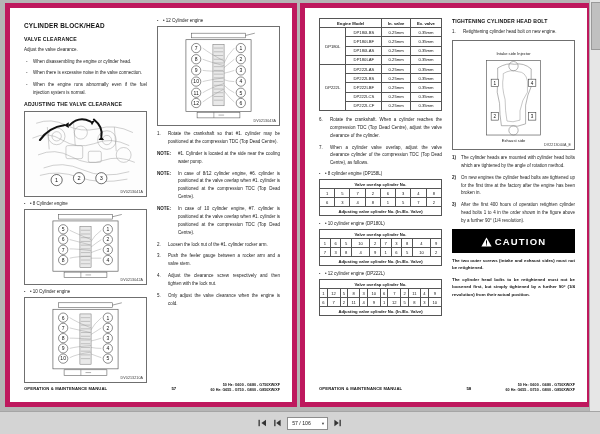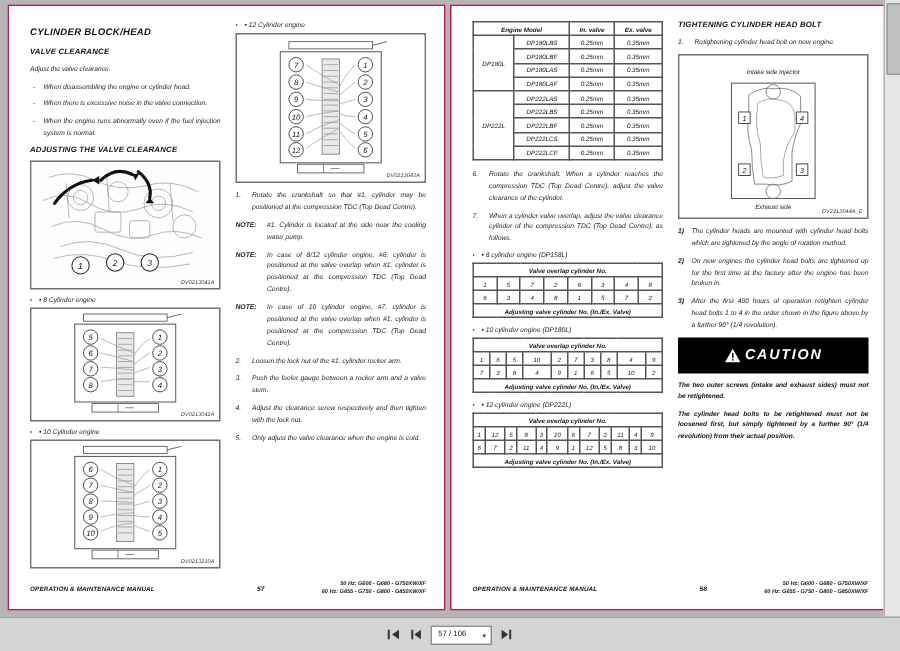--- a/index.html
+++ b/index.html
@@ -1,19 +1,19 @@
 <!DOCTYPE html>
 <html><head>
 <meta charset="utf-8">
 <style>
   html,body{margin:0;padding:0;background:#b8b8b8;}
   body{width:600px;height:434px;overflow:hidden;font-family:"Liberation Sans",sans-serif;}
   .viewer{position:relative;width:600px;height:434px;background:#b5b5b5;}
   .pages{position:absolute;left:0;top:0;width:600px;height:410px;display:flex;}
-  .page{position:relative;background:#ffffff;border:1px solid #be185d;box-sizing:border-box;font-style:italic;}
+  .page{position:relative;background:#ffffff;border:5px solid #be185d;box-sizing:border-box;}
   .page-left{width:292px;height:404px;margin:3px 3px 0 5px;}
   .page-right{width:292px;height:404px;margin:3px 5px 0 0;}
   .page-inner{position:absolute;left:0;top:0;right:0;bottom:0;padding:10px 12px 0 14px;box-sizing:border-box;}
   .cols{display:flex;gap:10px;height:368px;}
   .col{width:50%;box-sizing:border-box;}
   h1.sec{font-size:6.4px;font-weight:bold;letter-spacing:.2px;color:#111;margin:4px 0 7px 0;}
   h2.sub{font-size:5.2px;font-weight:bold;letter-spacing:.15px;color:#111;margin:0 0 4px 0;}
   p.body{font-size:4.5px;line-height:1.75;color:#1a1a1a;margin:0 0 4px 0;text-align:justify;}
   ul.bullets{list-style:none;margin:0 0 5px 0;padding:0;}
   ul.bullets li{position:relative;font-size:4.5px;line-height:1.75;color:#1a1a1a;padding-left:9px;margin-bottom:3.5px;text-align:justify;}

